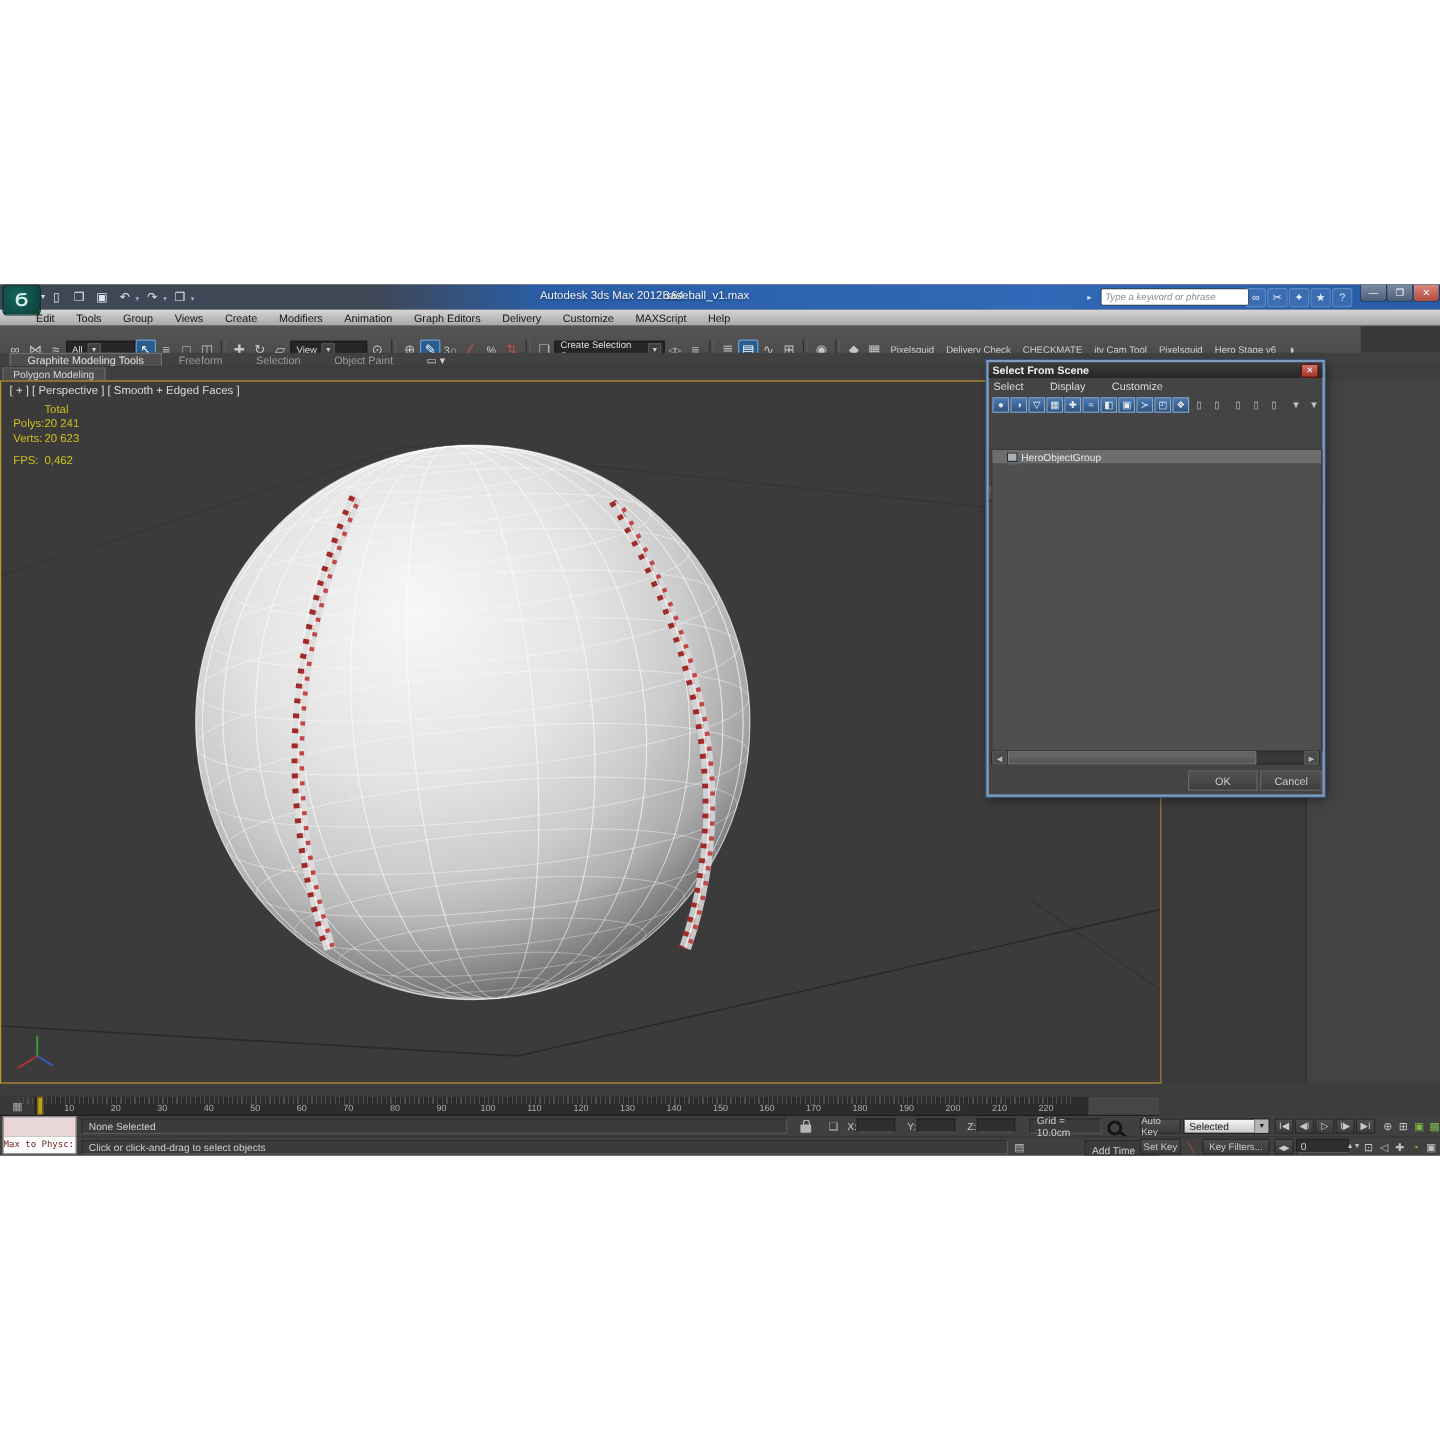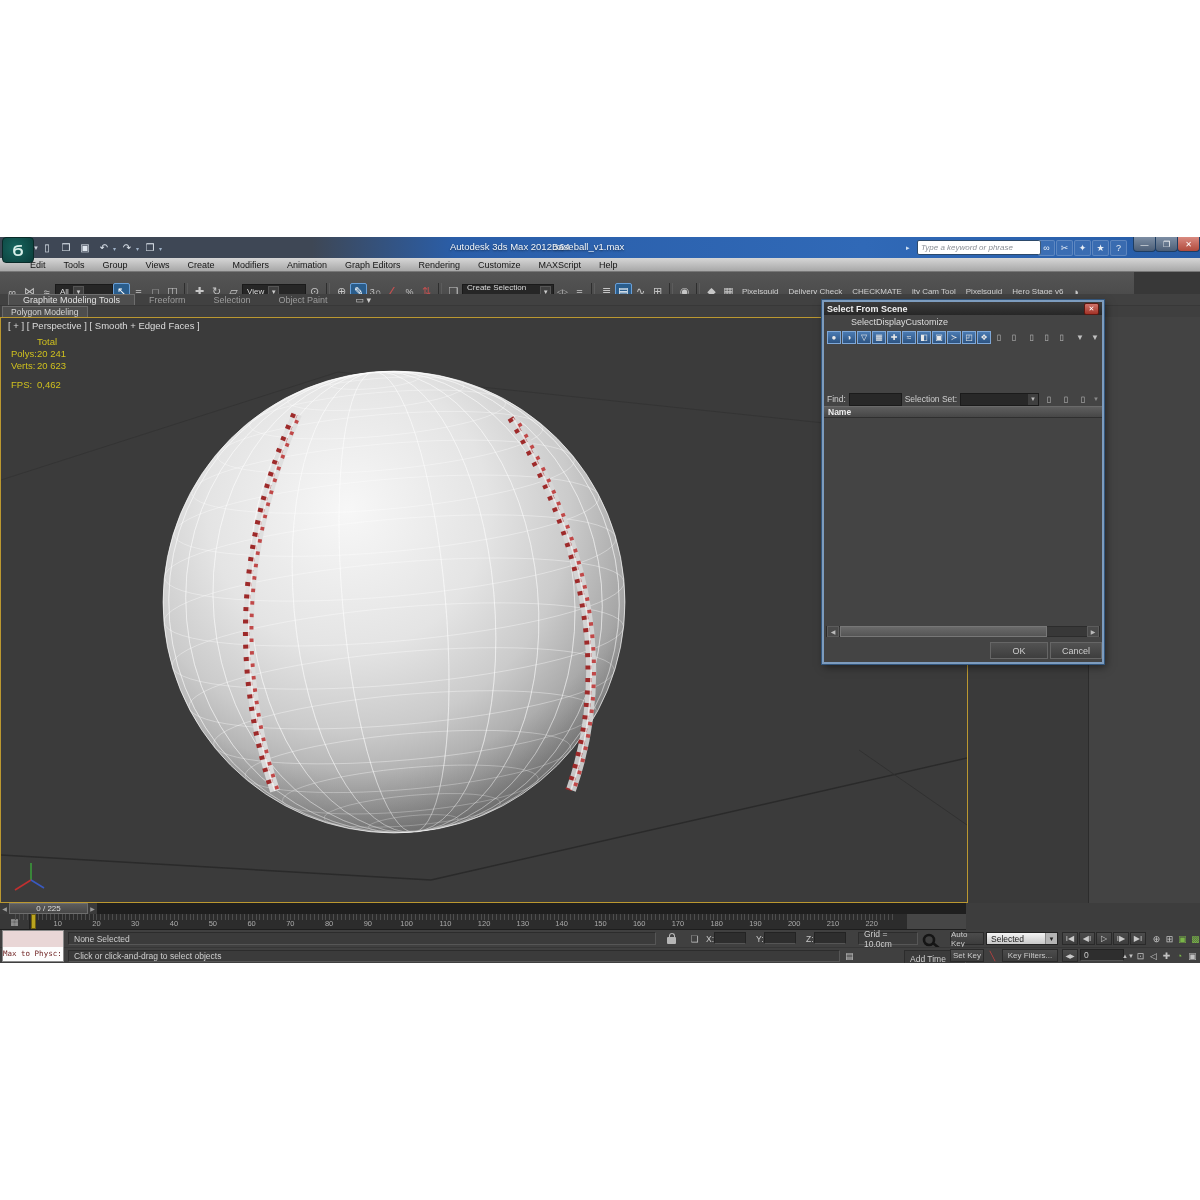--- a/index.html
+++ b/index.html
@@ -63,21 +63,21 @@
   #right-divider{left:1088px;top:80px;width:1px;height:597px;background:#2c2c2c;}
   #right-east{left:1089px;top:80px;width:111px;height:597px;background:#434343;}
   
   #dialog{left:822px;top:63px;width:282px;height:364px;background:#444;border:2px solid #7d9cbe;
     box-shadow:0 0 0 1px #33567c, 2px 3px 8px rgba(0,0,0,.5);box-sizing:border-box;z-index:20;}
   #dlg-title{left:0;top:0;width:100%;height:13px;background:linear-gradient(#3c3c3c,#272727);
     display:flex;align-items:center;padding:0 3px;box-sizing:border-box;}
   #dlg-title span{color:#efefef;font-size:9px;font-weight:bold;flex:1;}
   #dlg-close{width:13px;height:10px;background:linear-gradient(#d0736a,#a33327);border:1px solid #5f1710;
     border-radius:2px;color:#fff;font-size:7px;display:flex;align-items:center;justify-content:center;}
-  #dlg-menu{left:0;top:13px;width:100%;height:14px;display:flex;gap:0;align-items:center;padding-left:27px;box-sizing:border-box;}
+  #dlg-menu{left:0;top:13px;width:100%;height:14px;display:flex;gap:22px;align-items:center;padding-left:4px;box-sizing:border-box;}
   #dlg-menu span{color:#dcdcdc;font-size:9px;}
   #dlg-tools{left:0;top:27px;width:100%;height:17px;display:flex;align-items:center;gap:1px;padding-left:3px;box-sizing:border-box;}
   .dic{width:14px;height:13px;display:flex;align-items:center;justify-content:center;font-size:8px;
     color:#e8e8e8;box-sizing:border-box;flex:0 0 auto;}
   .dic.blue{background:linear-gradient(#4a7ab2,#2d5482);border:1px solid #7fa8d8;}
   .dic.plain{color:#c0c0c0;}
   #dlg-findrow{left:0;top:44px;width:100%;height:16px;display:flex;align-items:center;gap:3px;padding:0 3px;box-sizing:border-box;margin-top:45px;}
   #dlg-findrow label{color:#cfcfcf;font-size:8.5px;flex:0 0 auto;}
   .dlg-input{background:#282828;border:1px solid #1b1b1b;height:11px;}
   #dlg-header{left:0;top:60px;width:100%;height:12px;background:linear-gradient(#5e5e5e,#474747);
@@ -184,21 +184,21 @@
 
   <div id="menubar" class="abs">
     <span>Edit</span>
     <span>Tools</span>
     <span>Group</span>
     <span>Views</span>
     <span>Create</span>
     <span>Modifiers</span>
     <span>Animation</span>
     <span>Graph Editors</span>
-    <span>Rendering</span>
+    <span>Delivery</span>
     <span>Customize</span>
     <span>MAXScript</span>
     <span>Help</span>
   </div>
 
   <div id="toolbar" class="abs">
     <div class="ic g-link"></div>
     <div class="ic g-unlink"></div>
     <div class="ic g-bind"></div>
     <div class="tb-drop" style="width:50px">
@@ -402,35 +402,36 @@
           <span style="width:10px;background:#3f3f3f;color:#bbb;font-size:6px;text-align:center;line-height:11px">▼</span>
       </div>
       <div class="dic plain g-page"></div>
       <div class="dic plain g-page"></div>
       <div class="dic plain g-page"></div>
       <span style="color:#8a8a8a;font-size:6px">▼</span>
     </div>
     <div id="dlg-header" class="abs">
       <span>Name</span>
     </div>
+    <div id="dlg-list" class="abs">
+      <div class="dlg-row">
+        <span style="width:7px;height:6px;background:#aab0b8;border:1px solid #2e2e2e;box-shadow:2px 2px 0 #61676f"></span>
+        <span>HeroObjectGroup</span>
+      </div>
+    </div>
     <div id="dlg-hscroll" class="abs">
       <div class="scr-arr">◀</div>
       <div id="dlg-thumb"></div>
       <div id="dlg-hs-spacer"></div>
       <div class="scr-arr">▶</div>
     </div>
     <div class="dlg-btn" style="left:166px;width:56px">OK</div>
     <div class="dlg-btn" style="left:226px;width:50px">Cancel</div>
   </div>
 
-  <div id="timeslider" class="abs">
-    <div class="ts-btn">◀</div>
-    <div id="ts-handle">0 / 225</div>
-    <div class="ts-btn">▶</div>
-  </div>
   <div id="trackbar" class="abs">
     <div id="tb-icon" class="abs">▦</div>
     <div id="ruler" class="abs">
       <div id="ruler-ticks" class="abs"></div>
       <div id="ruler-labels">
           <span class="tick-label" style="left: 32.76px;">10</span>
           <span class="tick-label" style="left: 71.52px;">20</span>
           <span class="tick-label" style="left: 110.28px;">30</span>
           <span class="tick-label" style="left: 149.04px;">40</span>
           <span class="tick-label" style="left: 187.8px;">50</span>

